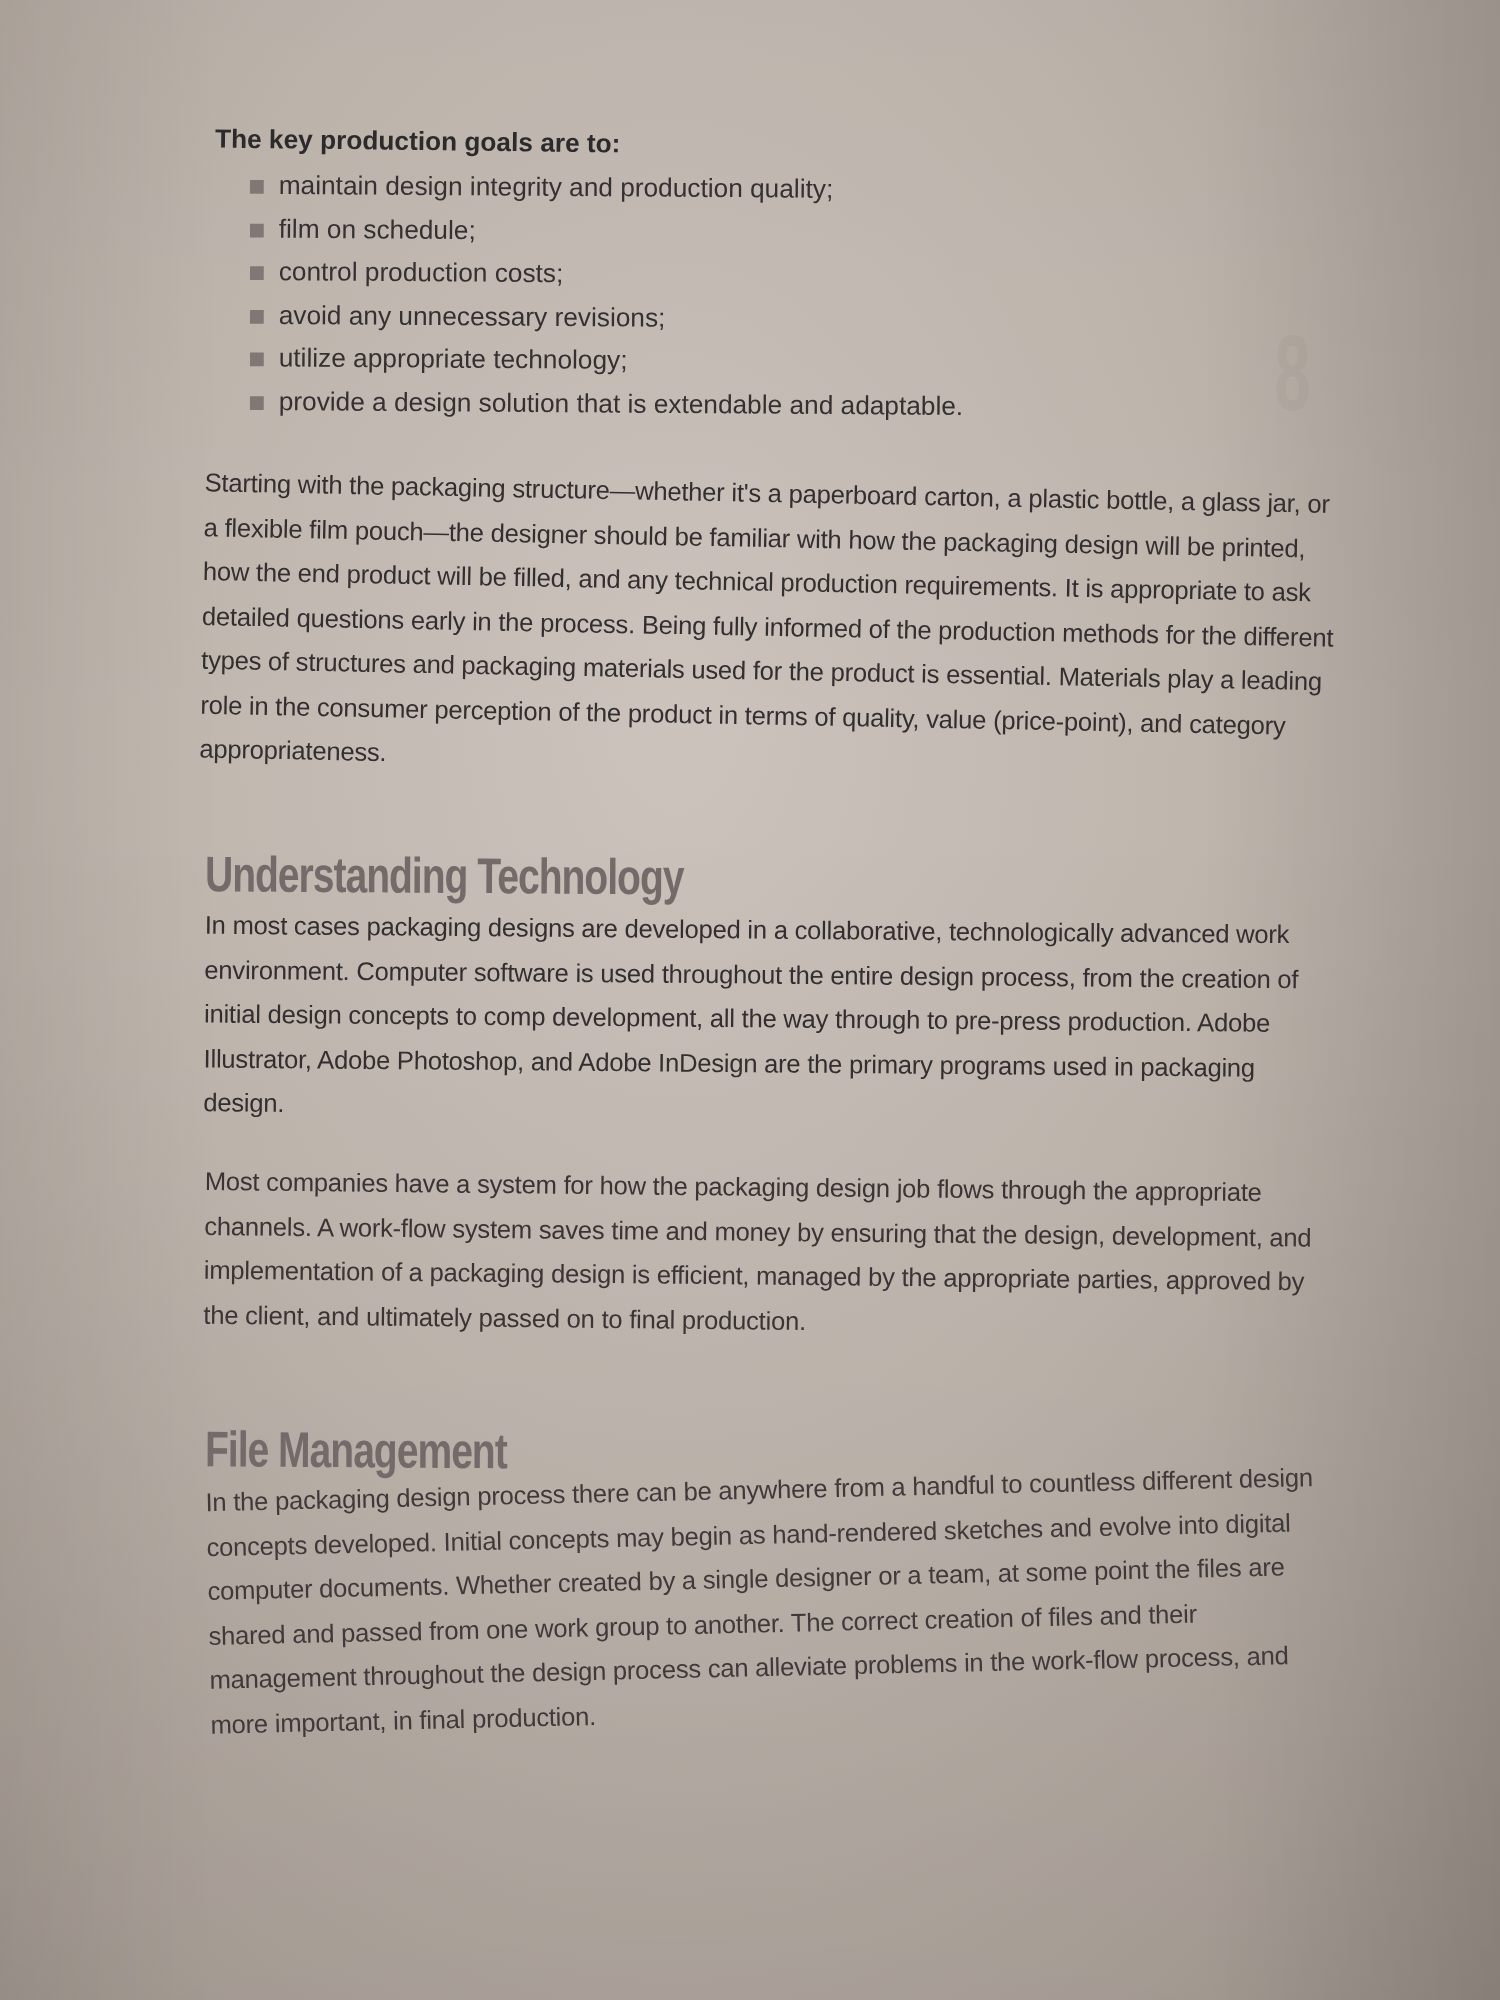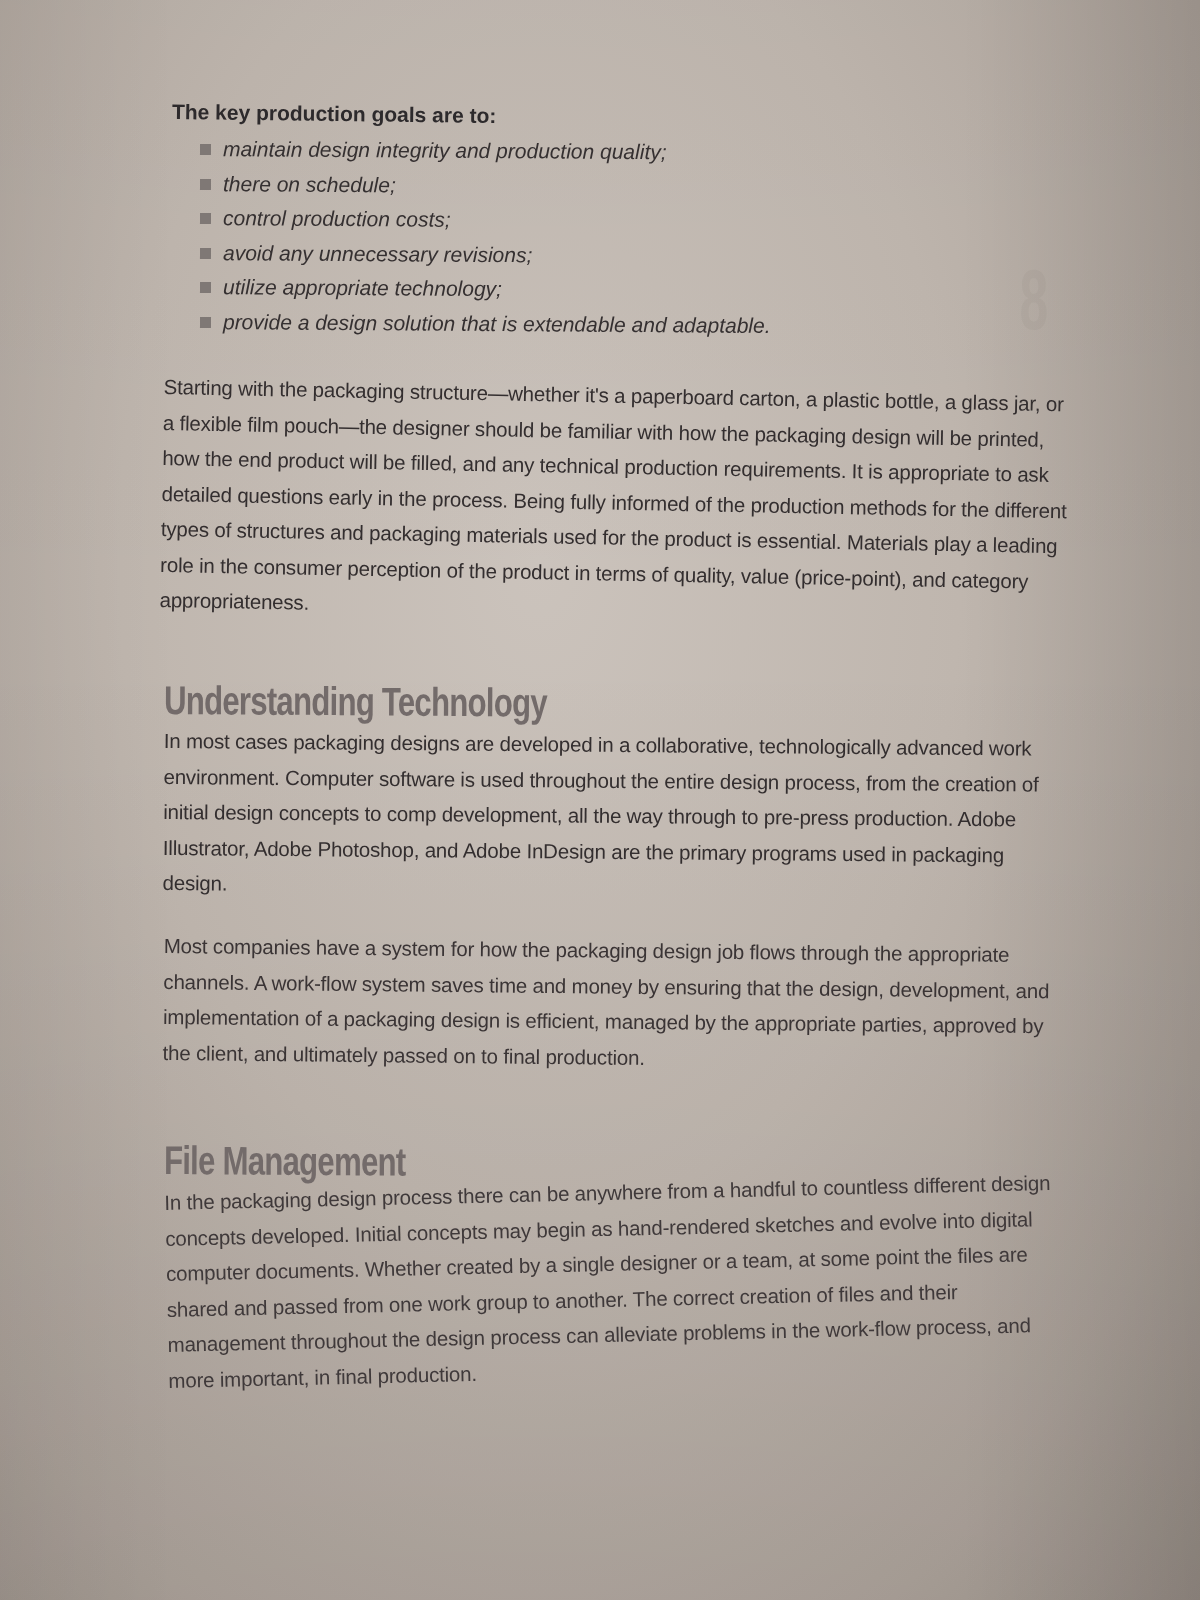--- a/index.html
+++ b/index.html
@@ -41,21 +41,20 @@
       font-size: 21px;
       color: #2d2a2c;
       margin: 0 0 8px 8px;
       transform: rotate(0.7deg);
       transform-origin: left;
     }
     ul.goals {
       list-style: none;
       margin: 0 0 30px 36px;
       padding: 0;
-      font-style: italic;
     }
     ul.goals li {
       font-size: 21px;
       line-height: 34.5px;
       color: #353031;
       display: flex;
       align-items: center;
       transform: rotate(0.4deg);
       transform-origin: left;
     }
@@ -99,21 +98,21 @@
 
 <div class="page">
   <div class="intro">The key production goals are to:</div>
   <ul class="goals">
     <li>
         <span class="bullet"></span>
         <span>maintain design integrity and production quality;</span>
       </li>
     <li>
         <span class="bullet"></span>
-        <span>there on schedule;</span>
+        <span>film on schedule;</span>
       </li>
     <li>
         <span class="bullet"></span>
         <span>control production costs;</span>
       </li>
     <li>
         <span class="bullet"></span>
         <span>avoid any unnecessary revisions;</span>
       </li>
     <li>

